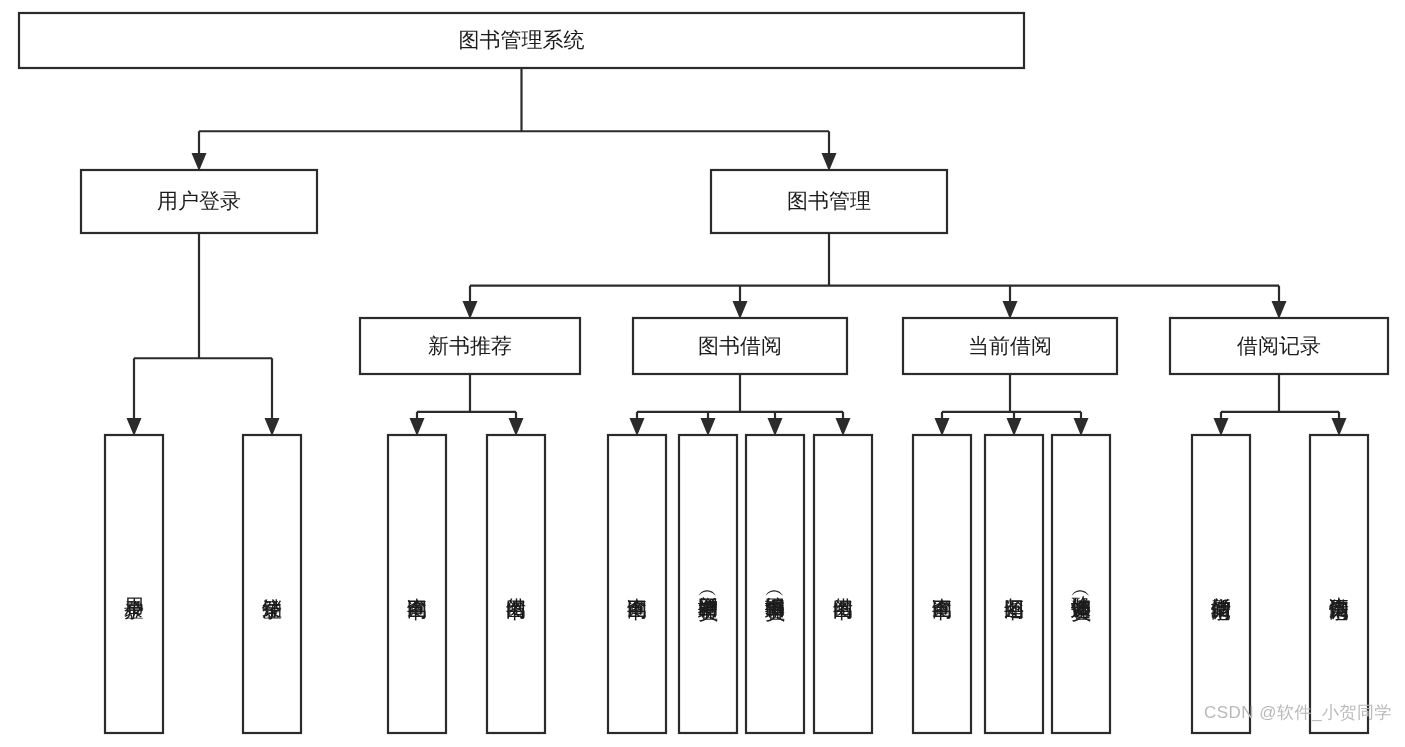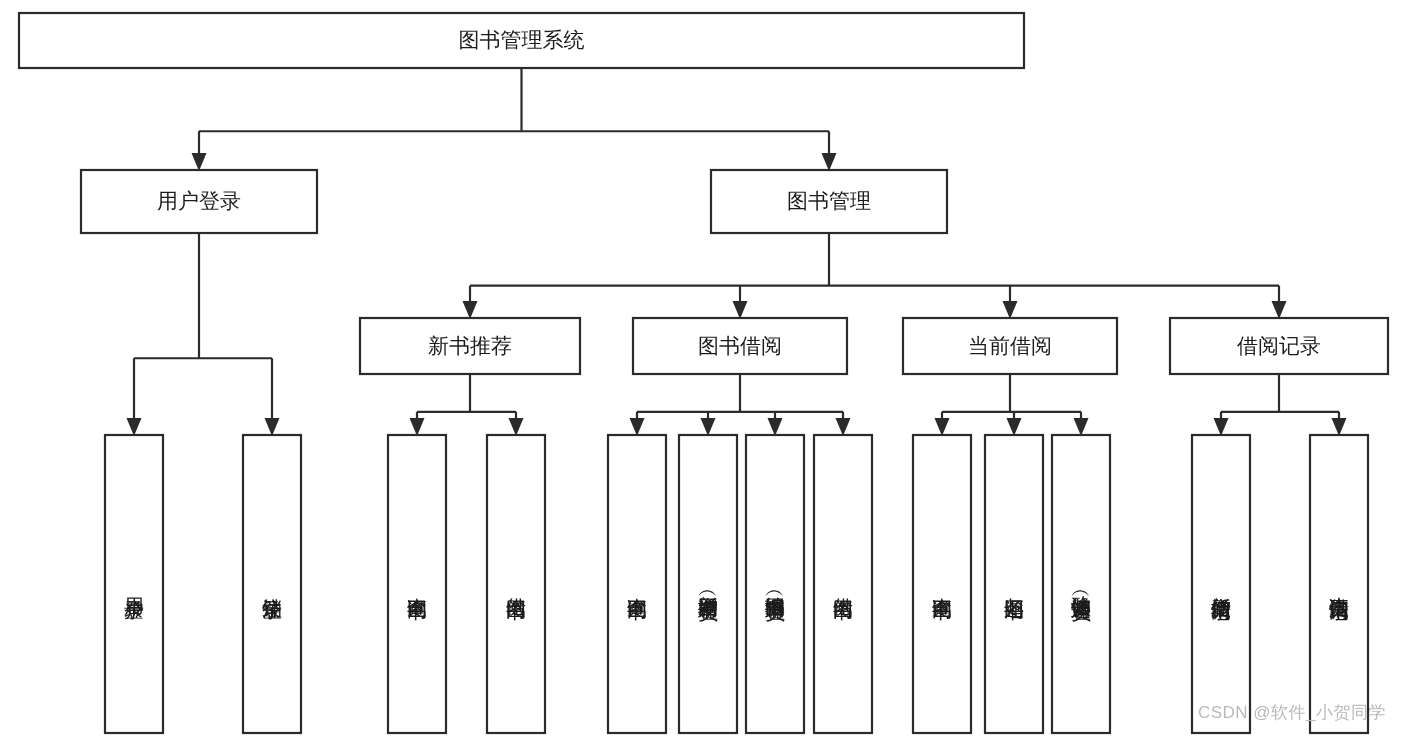--- a/index.html
+++ b/index.html
@@ -58,21 +58,21 @@
     color: #1c1c1c;
     line-height: 1.26;
     writing-mode: vertical-rl;
     text-orientation: upright;
     letter-spacing: 1px;
     white-space: nowrap;
     pointer-events: none;
   }
   .watermark {
     position: absolute;
-    right: 19px;
+    right: 13px;
     bottom: 6px;
     font-family: "Liberation Sans", "DejaVu Sans", sans-serif;
     font-size: 17px;
     color: #b9b9b9;
     letter-spacing: 0.5px;
     user-select: none;
   }
 </style>
 </head>
 <body>

